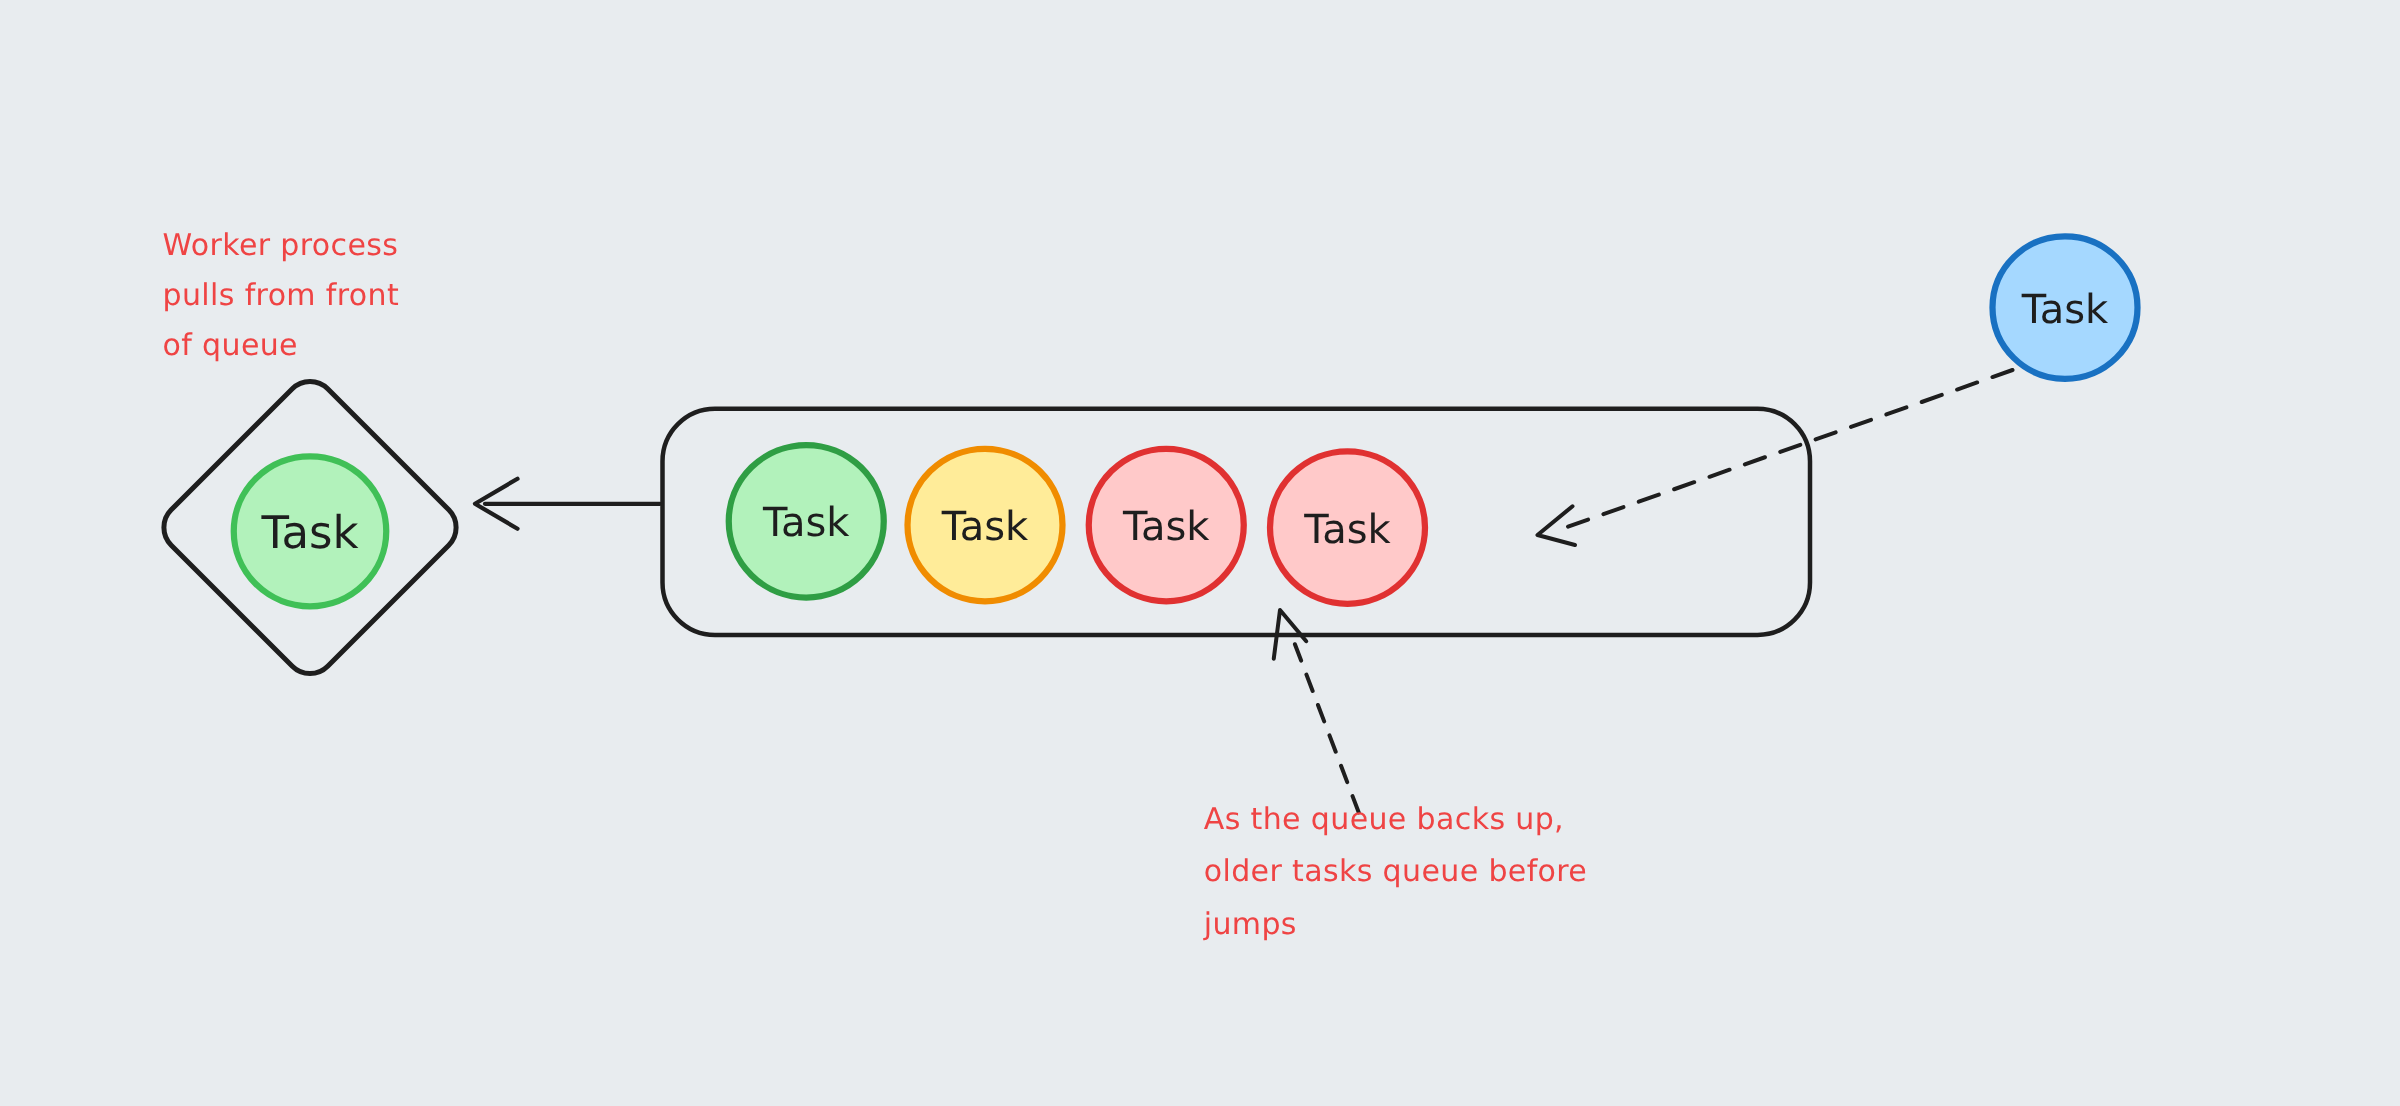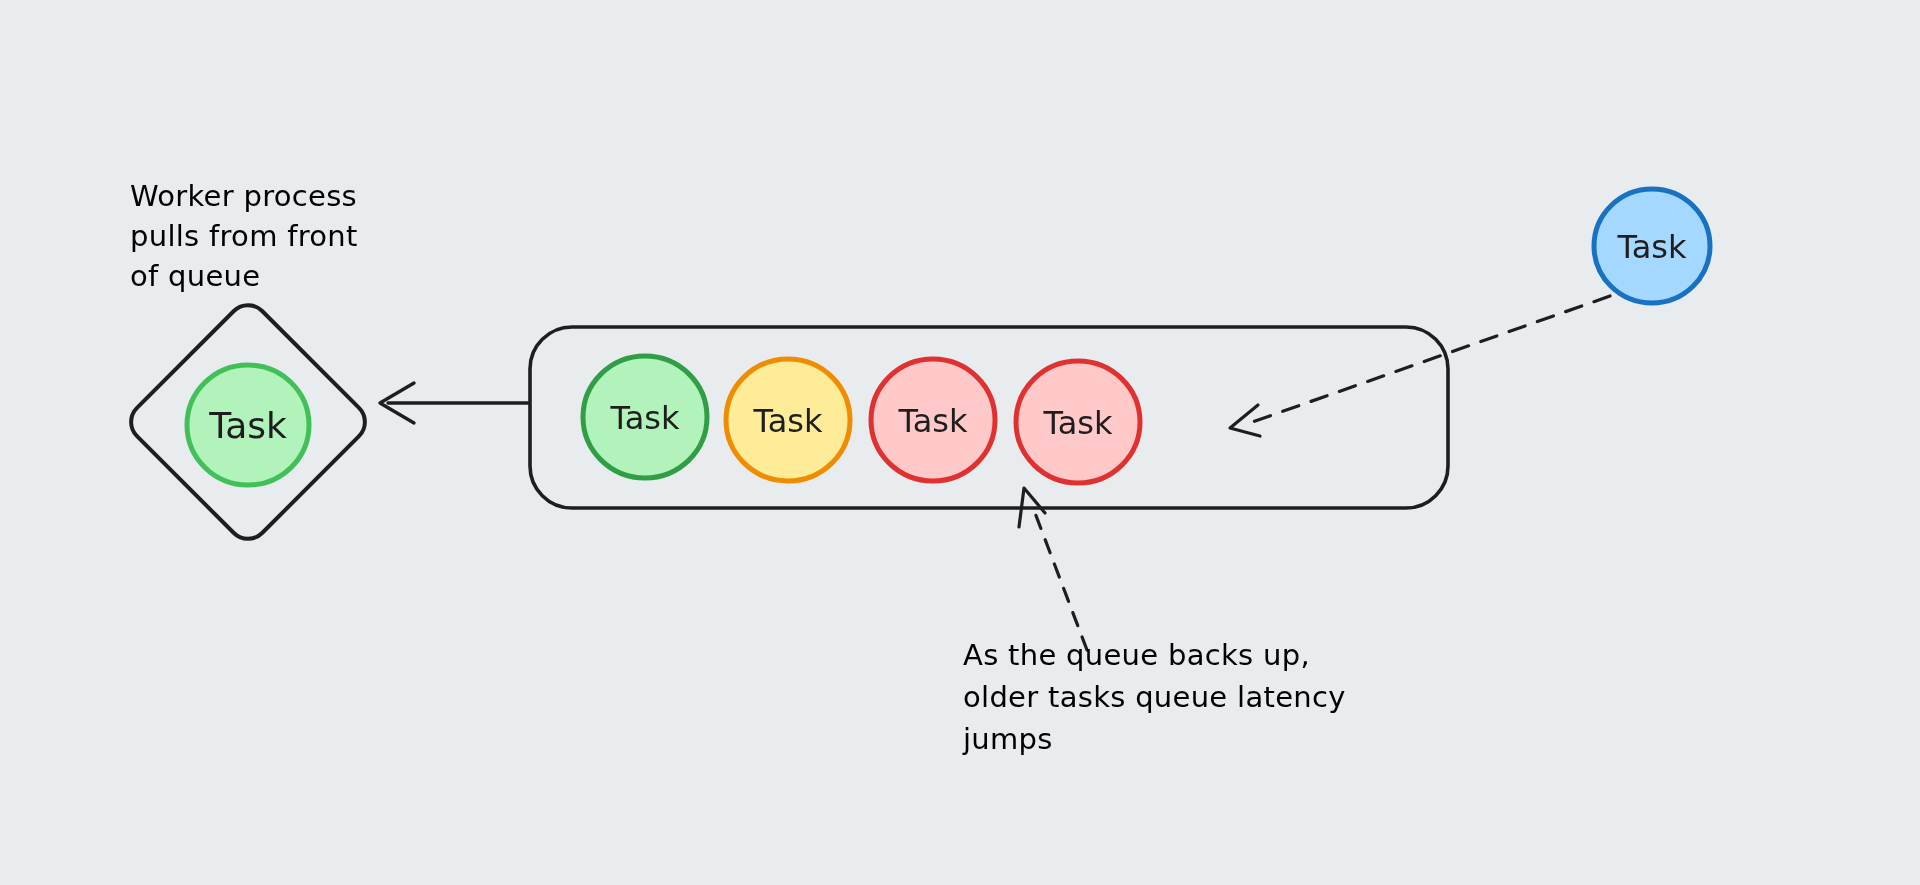--- a/index.html
+++ b/index.html
@@ -7,22 +7,22 @@
     position: relative;
     width: 1920px;
     height: 885px;
     overflow: hidden;
     font-family: "DejaVu Sans", sans-serif;
   }
   .canvas svg { position: absolute; inset: 0; display: block; }
   .note {
     position: absolute;
     white-space: pre-line;
-    color: #000000;
-    font-size: 29px;
+    color: #ef4444;
+    font-size: 24px;
     line-height: 40px;
     letter-spacing: 0.3px;
   }
   .ink {
     fill: none;
     stroke: #1e1e1e;
     stroke-linecap: round;
     stroke-linejoin: round;
   }
   text.task-label {
@@ -79,16 +79,16 @@
     <polyline points="1019,527 1024,488 1045,513" class="ink" stroke-width="3.2"></polyline>
   </svg>
 
   <div class="note" style="left:130px; top:176px;">Worker process
 pulls from front
 of queue</div>
 
 
 
   <div class="note" style="left:963px; top:634px; line-height:42px;">As the queue backs up,
-older tasks queue latency
+older tasks queue before
 jumps</div>
 
 </div>
 
 </body></html>

